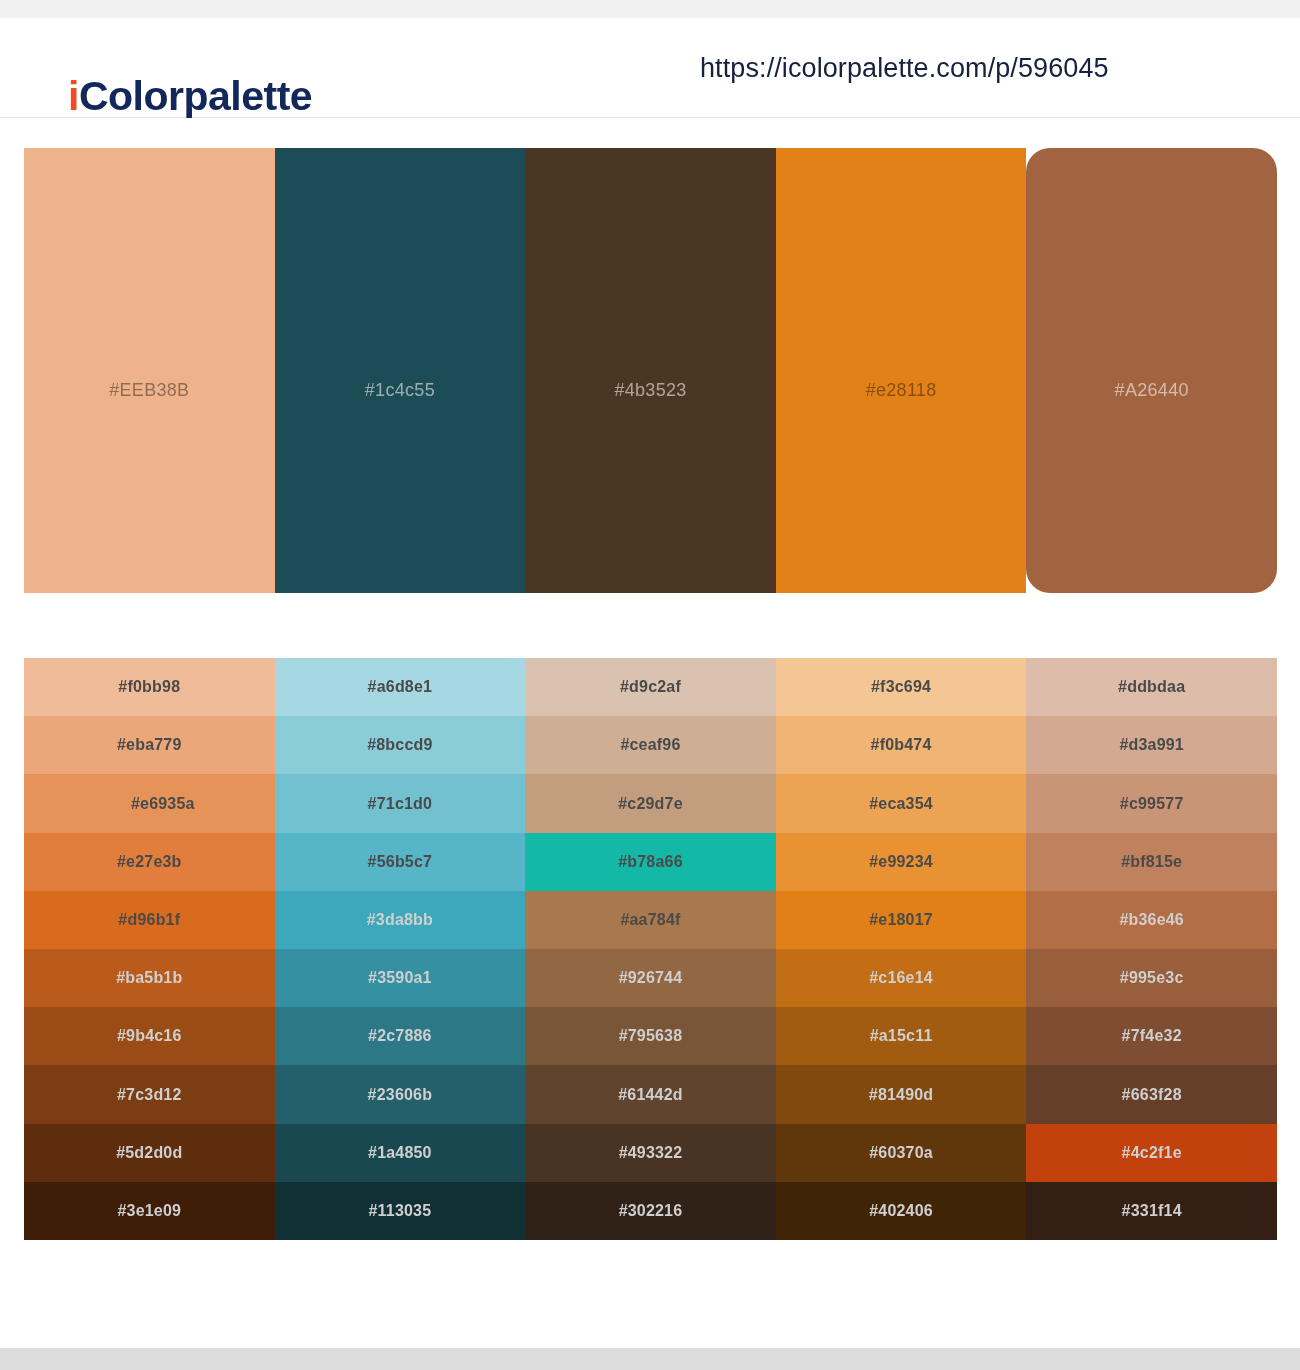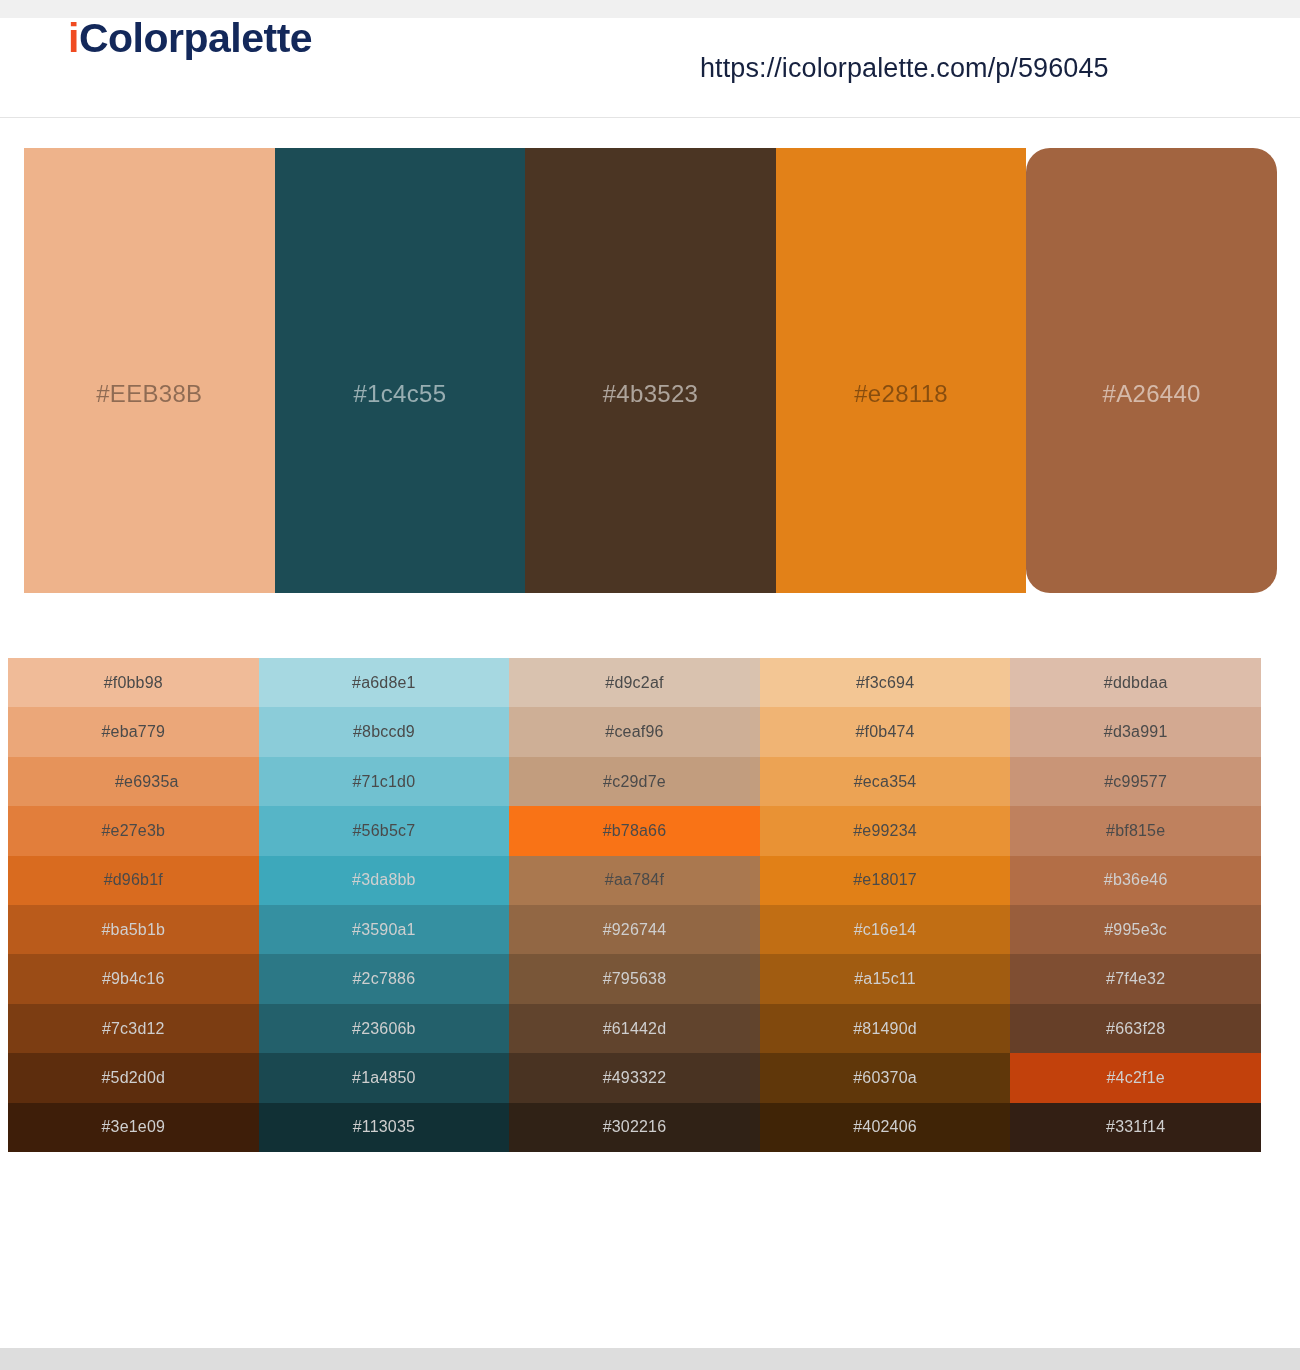--- a/index.html
+++ b/index.html
@@ -23,21 +23,21 @@
     width: 100%;
   }
 
   
   .header {
     height: 100px;
     background: #ffffff;
     border-bottom: 1px solid #e4e4e4;
     box-sizing: border-box;
     display: flex;
-    align-items: flex-start;
+    align-items: flex-end;
     position: relative;
   }
   .logo {
     margin-left: 68px;
     font-size: 41px;
     font-weight: bold;
     letter-spacing: -0.5px;
     line-height: 1;
     white-space: nowrap;
   }
@@ -70,37 +70,38 @@
   .main-swatch {
     flex: 1 1 0;
     position: relative;
   }
   .main-swatch .main-label {
     position: absolute;
     left: 0;
     right: 0;
     top: 232px;
     text-align: center;
-    font-size: 24px;
+    font-size: 18px;
     color: rgba(255,255,255,0.55);
     mix-blend-mode: normal;
     letter-spacing: 0.3px;
   }
   .main-swatch.light .main-label {
     color: rgba(0,0,0,0.40);
   }
 
   
   .shade-grid {
     position: absolute;
-    left: 8px;
+    left: 24px;
     top: 658px;
     width: 1253px;
-    height: 494px;
-    display: flex;
+    height: 582px;
+    display: flex;
+    font-weight: bold;
   }
   .shade-col {
     flex: 1 1 0;
     display: flex;
     flex-direction: column;
   }
   .shade-cell {
     flex: 1 1 0;
     display: flex;
     align-items: center;
@@ -173,21 +174,21 @@
       <div class="shade-cell light-text" style="background: rgb(53, 144, 161);">#3590a1</div>
       <div class="shade-cell light-text" style="background: rgb(44, 120, 134);">#2c7886</div>
       <div class="shade-cell light-text" style="background: rgb(35, 96, 107);">#23606b</div>
       <div class="shade-cell light-text" style="background: rgb(26, 72, 80);">#1a4850</div>
       <div class="shade-cell light-text" style="background: rgb(17, 48, 53);">#113035</div>
     </div>
     <div class="shade-col">
       <div class="shade-cell dark-text" style="background: rgb(217, 194, 175);">#d9c2af</div>
       <div class="shade-cell dark-text" style="background: rgb(206, 175, 150);">#ceaf96</div>
       <div class="shade-cell dark-text" style="background: rgb(194, 157, 126);">#c29d7e</div>
-      <div class="shade-cell dark-text" style="background: #f97316; text-align: center;">#b78a66</div>
+      <div class="shade-cell dark-text" style="background: #14b8a6; text-align: center;">#b78a66</div>
       <div class="shade-cell dark-text" style="background: rgb(170, 120, 79);">#aa784f</div>
       <div class="shade-cell light-text" style="background: rgb(146, 103, 68);">#926744</div>
       <div class="shade-cell light-text" style="background: rgb(121, 86, 56);">#795638</div>
       <div class="shade-cell light-text" style="background: rgb(97, 68, 45);">#61442d</div>
       <div class="shade-cell light-text" style="background: rgb(73, 51, 34);">#493322</div>
       <div class="shade-cell light-text" style="background: rgb(48, 34, 22);">#302216</div>
     </div>
     <div class="shade-col">
       <div class="shade-cell dark-text" style="background: rgb(243, 198, 148);">#f3c694</div>
       <div class="shade-cell dark-text" style="background: rgb(240, 180, 116);">#f0b474</div>

